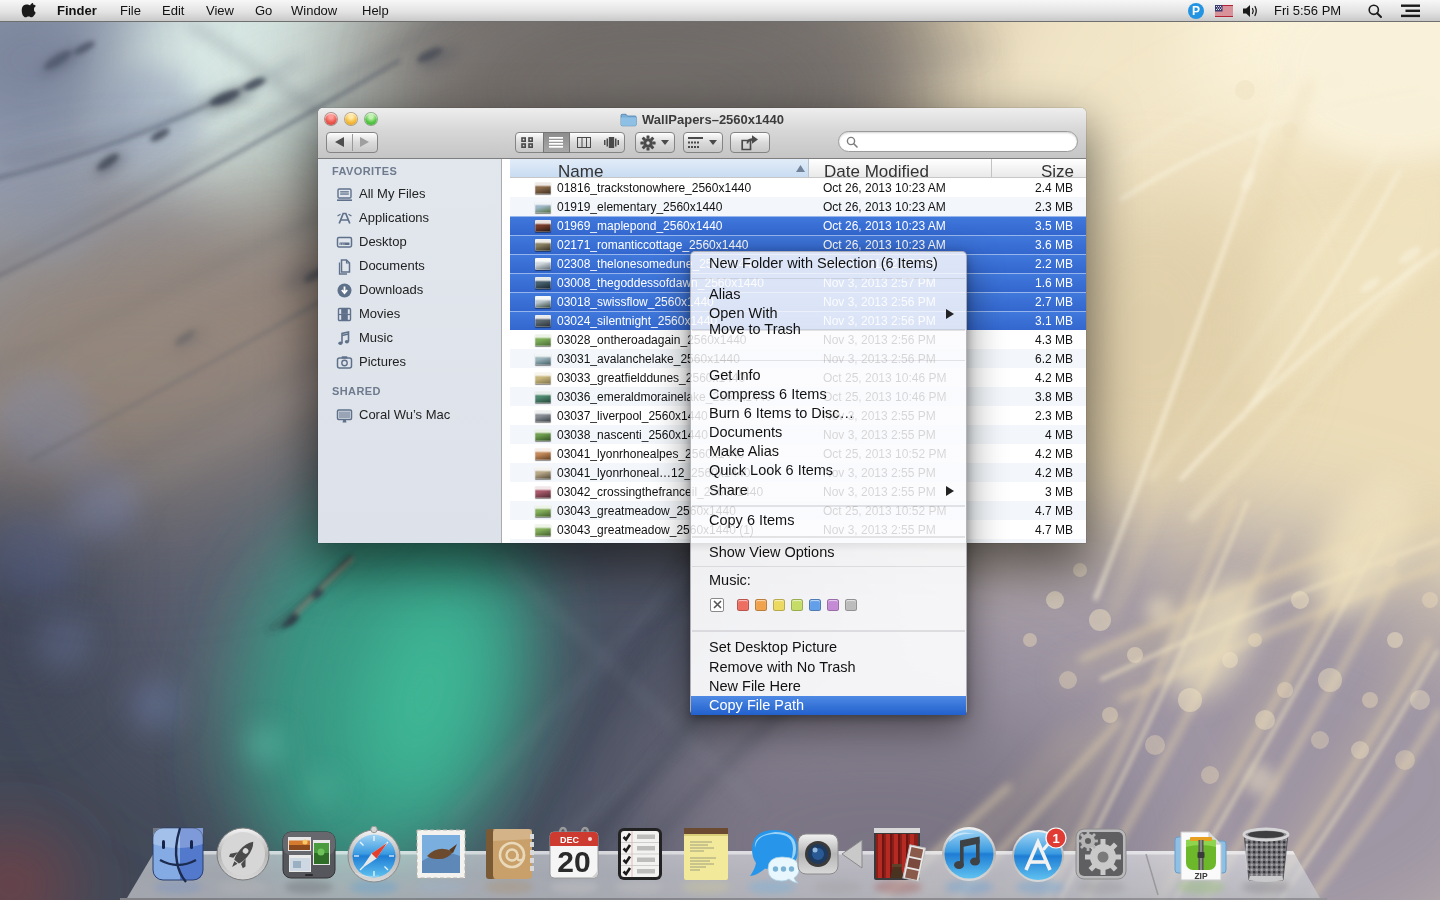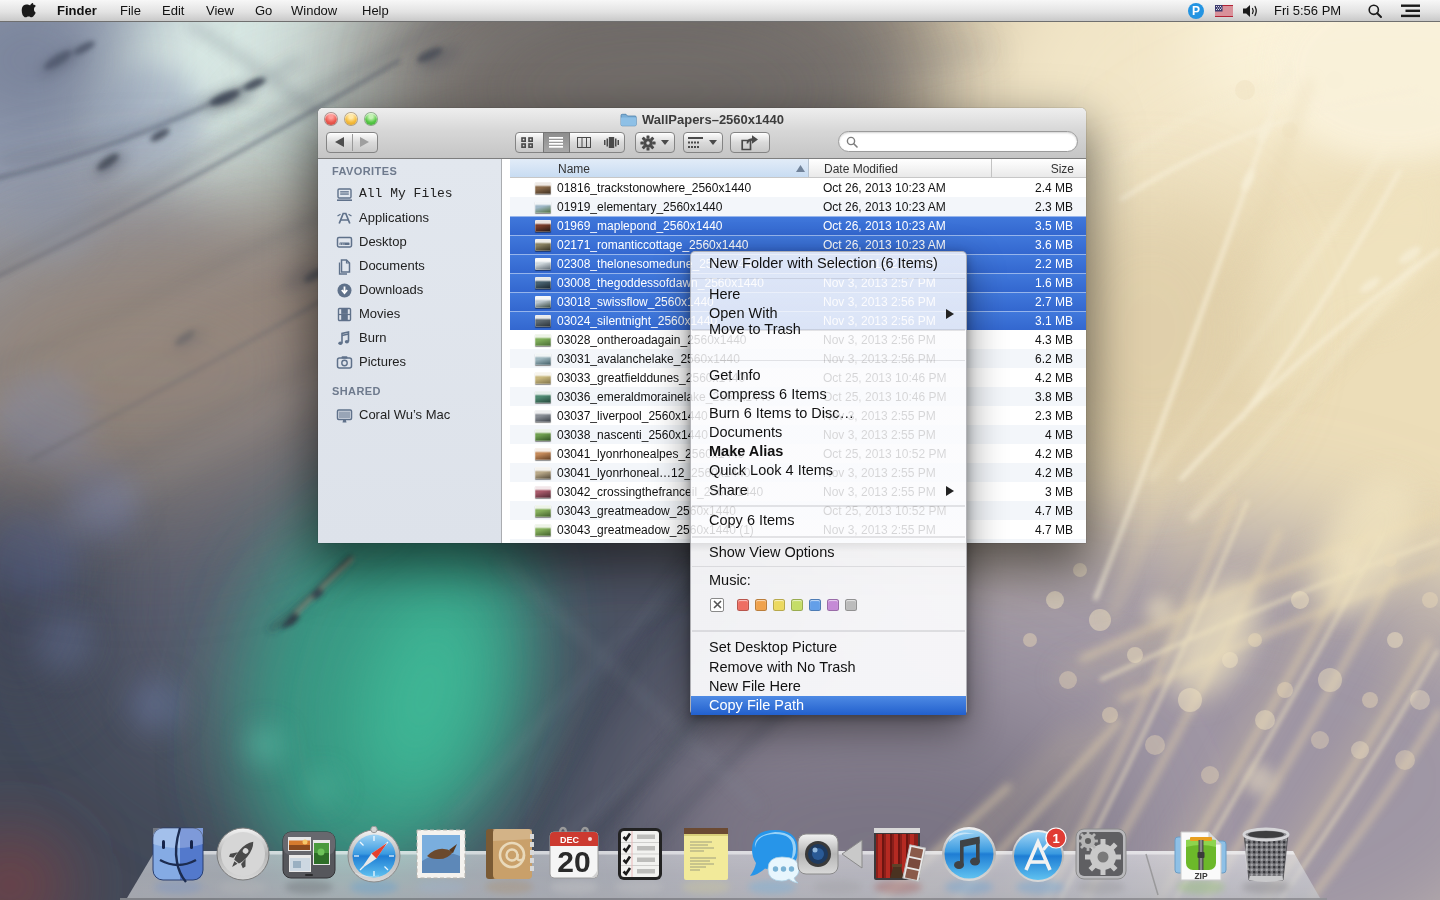--- a/index.html
+++ b/index.html
@@ -32,21 +32,21 @@
     background:linear-gradient(180deg,#e2e7ee,#dde2ea);
     border-right:1px solid #aaacb0;box-sizing:border-box;}
   .shead{position:absolute;left:14px;font-size:11px;font-weight:bold;color:#6e7a8d;letter-spacing:.4px;}
   .sitem{position:absolute;left:41px;font-size:13px;color:#222;}
   .sicon{position:absolute;left:18px;width:17px;height:17px;}
   
   #list{position:absolute;left:192px;top:51px;width:576px;height:384px;background:#fff;overflow:hidden;}
   #lhead{position:absolute;left:0;top:0;width:576px;height:19px;
     background:linear-gradient(#ffffff,#e9e9e9);
     border-bottom:1px solid #c7c7c7;box-sizing:border-box;
-    font-size:12px;color:#333;}
+    font-size:17px;color:#333;}
   .row{position:absolute;left:0;width:576px;height:19px;font-size:12px;color:#111;}
   .row .nm{position:absolute;left:47px;top:3px;white-space:nowrap;}
   .row .dt{position:absolute;left:313px;top:3px;white-space:nowrap;}
   .row .sz{position:absolute;right:13px;top:3px;}
   .row.alt{background:#f3f6fa;}
   .row.sel{background:linear-gradient(#4179dc,#3367cf);color:#fff;
     box-shadow:inset 0 1px 0 rgba(255,255,255,.45);}
   .thumb{position:absolute;left:25px;top:3.5px;width:16px;height:12px;border-radius:1px;
     box-shadow:0 1px 1px rgba(0,0,0,.45),inset 0 0 0 1px rgba(255,255,255,.25);}
   
@@ -460,21 +460,21 @@
       </svg>
     </div>
     <div id="sidebar">
       <div class="shead" style="top:6.300000000000001px;">FAVORITES</div>
       <svg class="sicon" style="top:26.5px;" width="17" height="17" viewBox="0 0 17 17">
           <rect x="2" y="3" width="13" height="9" rx="1.2" fill="none" stroke="#5f718a" stroke-width="1.4"></rect>
           <rect x="4.2" y="5.2" width="8.6" height="1.3" fill="#5f718a"></rect>
           <rect x="4.2" y="7.4" width="8.6" height="1.3" fill="#5f718a"></rect>
           <path d="M1 14.2 L16 14.2" stroke="#5f718a" stroke-width="1.6"></path>
         </svg>
-      <div class="sitem" style="top:27px;font-family:Liberation Mono, monospace;">All My Files</div>
+      <div class="sitem" style="top:27px;">All My Files</div>
       <svg class="sicon" style="top:50.5px;" width="17" height="17" viewBox="0 0 17 17">
           <path d="M3.2 13.5 L7.2 3.5 L9.8 3.5 L13.8 13.5" fill="none" stroke="#5f718a" stroke-width="1.7"></path>
           <path d="M4.8 10 L12.2 10" stroke="#5f718a" stroke-width="1.5"></path>
           <path d="M1.5 6 L4.5 4.2 M12.5 4.2 L15.5 6" stroke="#5f718a" stroke-width="1.2"></path>
         </svg>
       <div class="sitem" style="top:51px;">Applications</div>
       <svg class="sicon" style="top:74.5px;" width="17" height="17" viewBox="0 0 17 17">
           <rect x="1.5" y="3.5" width="14" height="9.5" rx="1.4" fill="none" stroke="#5f718a" stroke-width="1.5"></rect>
           <rect x="3.5" y="8.5" width="10" height="2.6" rx="0.6" fill="#5f718a"></rect>
           <circle cx="4.6" cy="10" r="0.5" fill="#fff"></circle>
@@ -499,21 +499,21 @@
           <rect x="5.2" y="9" width="6.6" height="5.4" fill="#5f718a"></rect>
           <rect x="2.5" y="7.9" width="12" height="1.2" fill="#5f718a"></rect>
         </svg>
       <div class="sitem" style="top:147px;">Movies</div>
       <svg class="sicon" style="top:170.5px;" width="17" height="17" viewBox="0 0 17 17">
           <path d="M6 13 L6 3.5 L12.5 2 L12.5 11.5" fill="none" stroke="#5f718a" stroke-width="1.6"></path>
           <ellipse cx="4.4" cy="13.2" rx="2.1" ry="1.7" fill="#5f718a"></ellipse>
           <ellipse cx="10.9" cy="11.7" rx="2.1" ry="1.7" fill="#5f718a"></ellipse>
           <path d="M6 5.5 L12.5 4" stroke="#5f718a" stroke-width="1.6"></path>
         </svg>
-      <div class="sitem" style="top:171px;">Burn</div>
+      <div class="sitem" style="top:171px;">Music</div>
       <svg class="sicon" style="top:194.5px;" width="17" height="17" viewBox="0 0 17 17">
           <rect x="1.5" y="4" width="14" height="10" rx="2" fill="none" stroke="#5f718a" stroke-width="1.5"></rect>
           <circle cx="8.5" cy="9" r="2.7" fill="none" stroke="#5f718a" stroke-width="1.4"></circle>
           <rect x="5.5" y="2.2" width="6" height="2.4" rx="1" fill="#5f718a"></rect>
         </svg>
       <div class="sitem" style="top:195px;">Pictures</div>
       <div class="shead" style="top:225.5px;">SHARED</div>
       <svg class="sicon" style="top:247.5px;" width="17" height="17" viewBox="0 0 17 17">
           <rect x="1.5" y="3" width="14" height="9.5" rx="1.2" fill="none" stroke="#5f718a" stroke-width="1.5"></rect>
           <rect x="3" y="4.5" width="11" height="6.5" fill="#5f718a" opacity="0.55"></rect>
@@ -651,32 +651,32 @@
           <span class="nm">03045_greenpeace_2560x1440</span>
           <span class="dt">Nov 3, 2013 2:55 PM</span>
           <span class="sz">3.2 MB</span>
         </div>
     </div>
   </div>
 
   <div id="ctx">
     <div class="ci" style="top:2.5px;">New Folder with Selection (6 Items)</div>
     <div class="csep" style="top:25.5px;"></div>
-    <div class="ci" style="top:33.5px;">Here</div>
+    <div class="ci" style="top:33.5px;">Alias</div>
     <div class="ci" style="top:53px;">Open With</div>
     <div class="carrow" style="top:57px;"></div>
     <div class="csep" style="top:77px;"></div>
     <div class="ci" style="top:69px;">Move to Trash</div>
     <div class="csep" style="top:107.5px;"></div>
     <div class="ci" style="top:115px;">Get Info</div>
     <div class="ci" style="top:134px;">Compress 6 Items</div>
     <div class="ci" style="top:153px;">Burn 6 Items to Disc…</div>
     <div class="ci" style="top:172px;">Documents</div>
-    <div class="ci" style="top:191px;font-weight:bold;">Make Alias</div>
-    <div class="ci" style="top:210px;">Quick Look 4 Items</div>
+    <div class="ci" style="top:191px;">Make Alias</div>
+    <div class="ci" style="top:210px;">Quick Look 6 Items</div>
     <div class="ci" style="top:229.5px;">Share</div>
     <div class="carrow" style="top:233.5px;"></div>
     <div class="csep" style="top:253px;"></div>
     <div class="ci" style="top:260px;">Copy 6 Items</div>
     <div class="csep" style="top:284px;"></div>
     <div class="ci" style="top:291.5px;">Show View Options</div>
     <div class="csep" style="top:313.5px;"></div>
     <div class="ci" style="top:320px;">Music:</div>
     <div style="position:absolute;left:19px;top:345.5px;width:14px;height:14px;background:#fff;border:1px solid #8a8a8a;border-radius:2px;box-sizing:border-box;"></div>
     <svg style="position:absolute;left:21.5px;top:348px;" width="9" height="9" viewBox="0 0 9 9">

